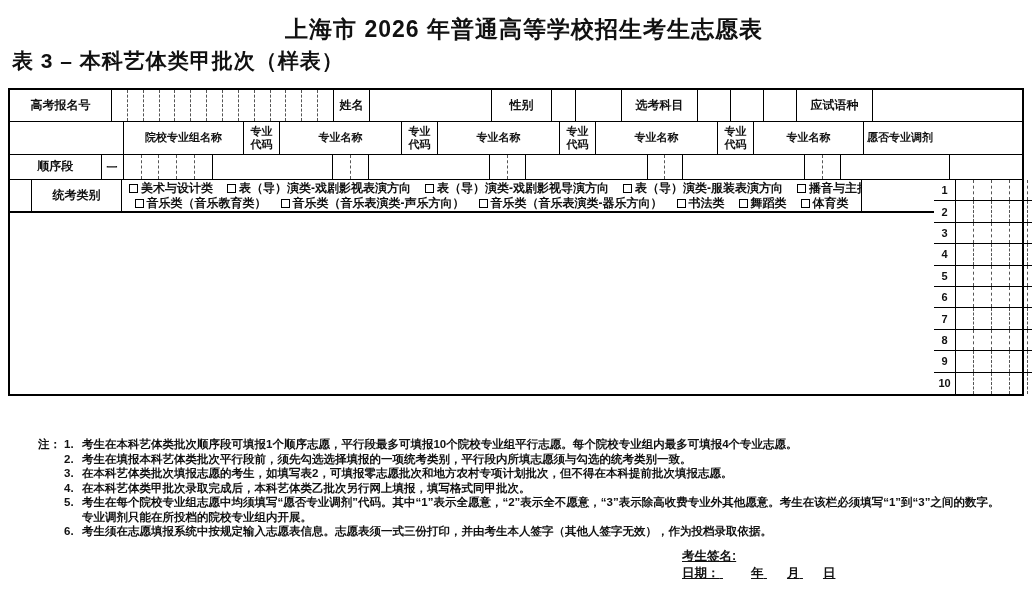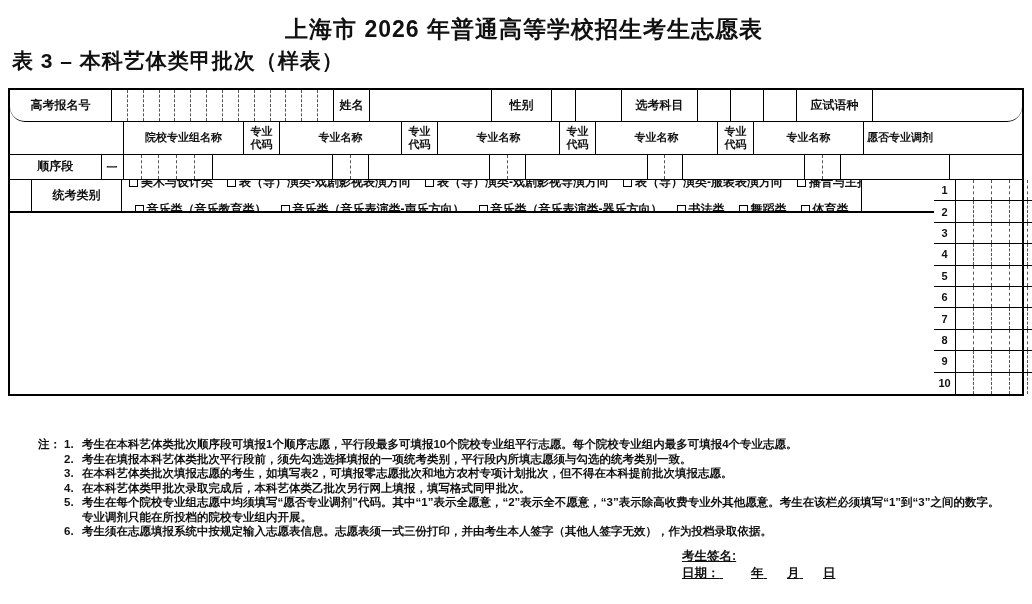--- a/index.html
+++ b/index.html
@@ -12,21 +12,21 @@
   .title2 { position:absolute; top:47px; left:12px; width:100%; text-align:left;
             font-size:21px; font-weight:bold; letter-spacing:1px; }
 
   .vtable { position:absolute; left:8px; top:88px; width:1016px; border:2px solid #000; background:#fff; }
   .r { display:flex; border-bottom:1px solid #000; }
   .c { border-right:1px solid #000; display:flex; align-items:center; justify-content:center;
        overflow:hidden; position:relative; }
   .c.last { border-right:none; }
   .lbl { font-weight:bold; font-size:12px; text-align:center; line-height:1.15; padding:0 2px; }
   .hdr { font-weight:bold; font-size:11px; text-align:center; line-height:1.2; padding:0 3px; }
-  .r1 { height:32px;border-radius:15px; }
+  .r1 { height:32px; }
   .r2 { height:33px; }
   .rseq { height:25px; }
   .rcat { height:33px; border-bottom:2px solid #000; }
   .rdata { height:21.4px; }
   .lower { display:flex; }
   .lower-right { flex:1; display:flex; flex-direction:row; }
   .lower-right .rdata:last-child { border-bottom:none; }
 
   
   .w102{width:102px}.w222{width:222px}.w36{width:36px}.w122{width:122px}.w60{width:60px}
@@ -34,21 +34,21 @@
   .w72{width:72px}.w92{width:92px}.w22{width:22px}.w740{width:740px}
 
   .boxes { display:flex; width:100%; height:100%; }
   .bx { flex:1; border-right:1px dashed #555; }
   .bx:last-child { border-right:none; }
 
   .numcell { font-weight:bold; font-size:11px; }
   .cats { flex-direction:column; justify-content:center; }
   .cat-line { width:100%; text-align:center; font-size:12px; font-weight:bold; line-height:15px;
               white-space:nowrap; }
-  .cat-item { margin:6px 7px; display:inline-block; }
+  .cat-item { margin:0 7px; display:inline-block; }
   .cb { display:inline-block; width:9px; height:9px; border:1.5px solid #000; margin-right:3px;
         vertical-align:-1px; background:#fff; }
 
   .notes { position:absolute; left:38px; top:437px; width:968px; font-size:11.5px; font-weight:bold;
            line-height:14.5px; }
   .note-row { display:flex; }
   .note-prefix { width:26px; flex:none; }
   .note-num { width:18px; flex:none; }
   .note-text { flex:1; word-break:break-all; }
 

